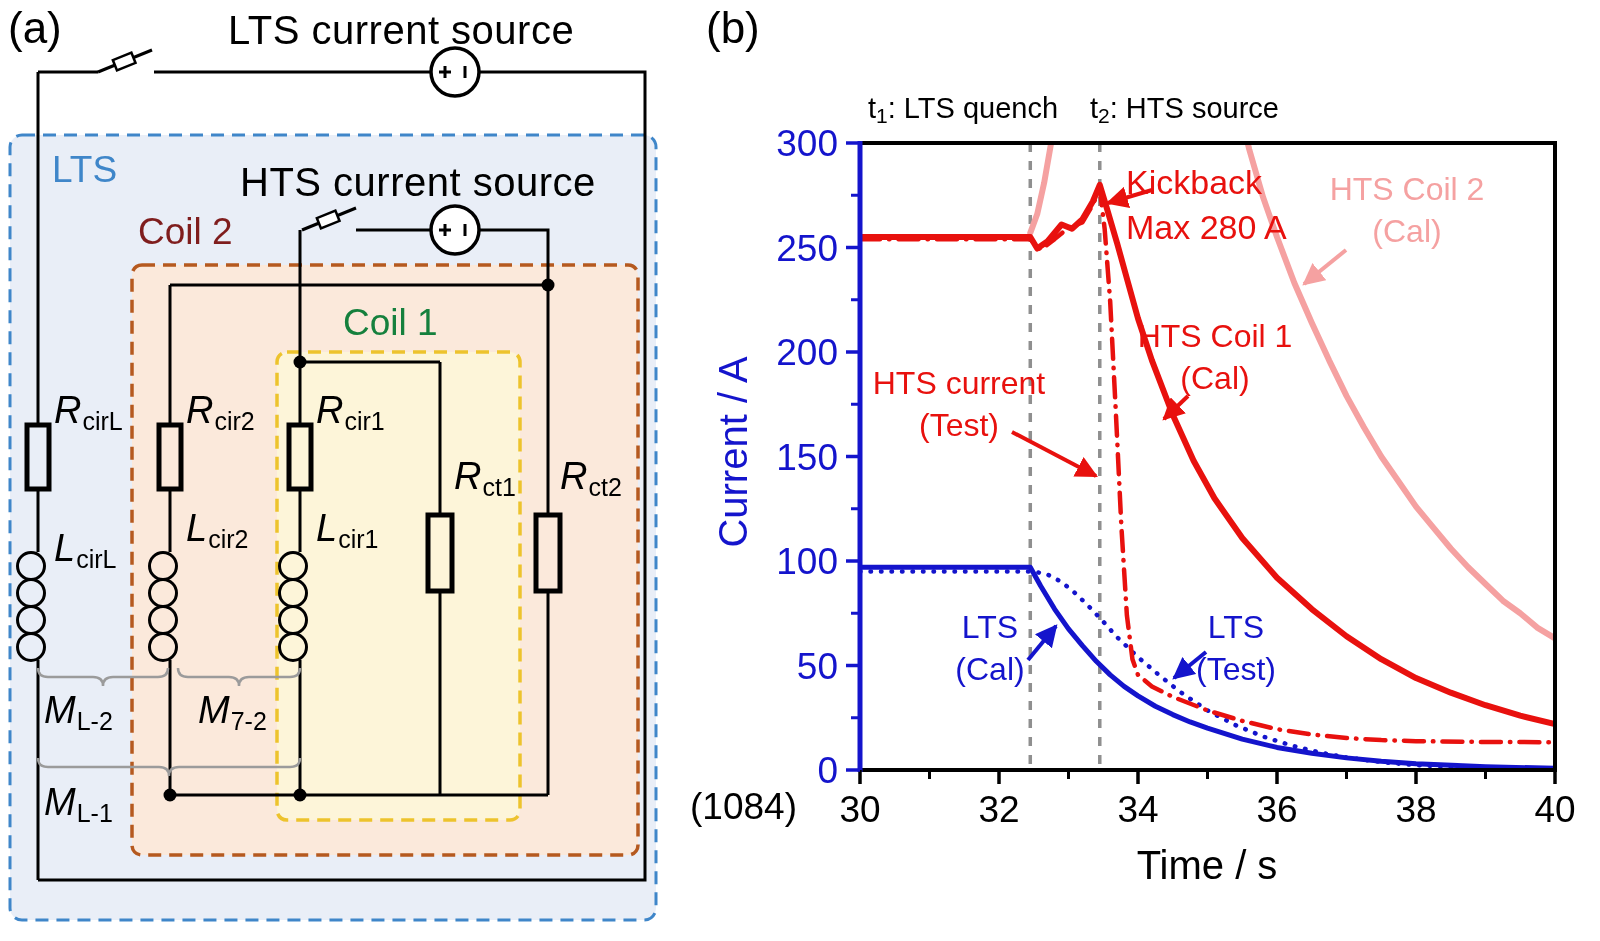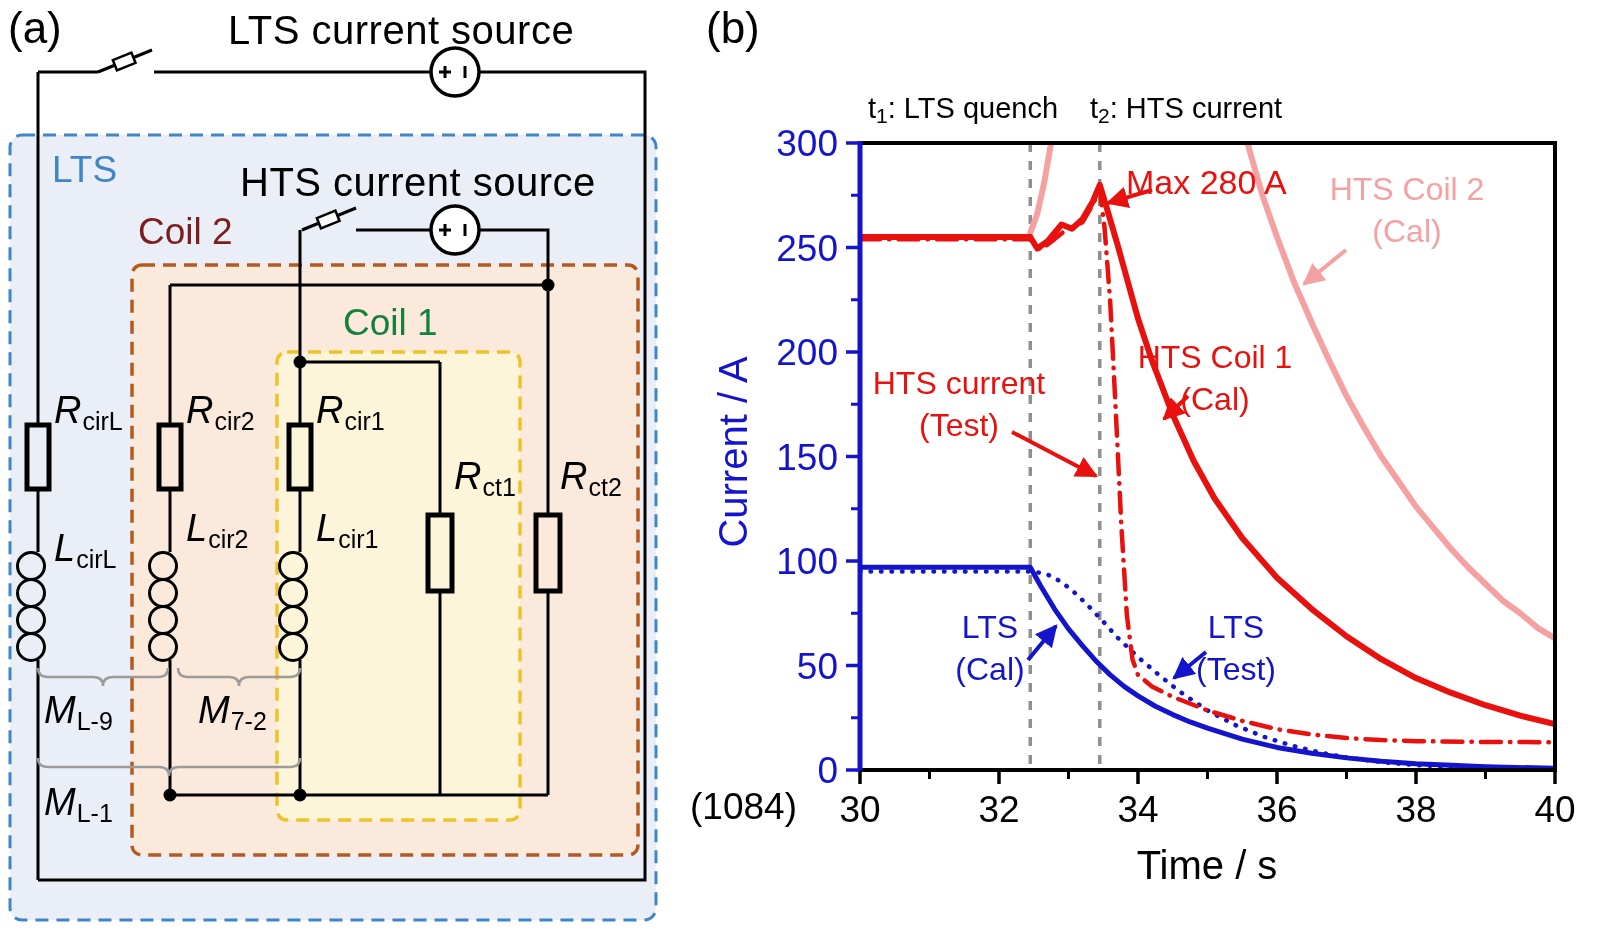--- a/index.html
+++ b/index.html
@@ -135,21 +135,21 @@
 
   <div class="lbl comp" style="left:54px;top:390px"><span>R</span><sub>cirL</sub></div>
   <div class="lbl comp" style="left:186px;top:390px"><span>R</span><sub>cir2</sub></div>
   <div class="lbl comp" style="left:316px;top:390px"><span>R</span><sub>cir1</sub></div>
   <div class="lbl comp" style="left:454px;top:456px"><span>R</span><sub>ct1</sub></div>
   <div class="lbl comp" style="left:560px;top:456px"><span>R</span><sub>ct2</sub></div>
   <div class="lbl comp" style="left:54px;top:528px"><span>L</span><sub>cirL</sub></div>
   <div class="lbl comp" style="left:186px;top:508px"><span>L</span><sub>cir2</sub></div>
   <div class="lbl comp" style="left:316px;top:508px"><span>L</span><sub>cir1</sub></div>
 
-  <div class="lbl comp" style="left:44px;top:690px"><span>M</span><sub>L-9</sub></div>
+  <div class="lbl comp" style="left:44px;top:690px"><span>M</span><sub>L-2</sub></div>
   <div class="lbl comp" style="left:198px;top:690px"><span>M</span><sub>7-2</sub></div>
   <div class="lbl comp" style="left:44px;top:782px"><span>M</span><sub>L-1</sub></div>
 
   <svg id="chart-svg" class="layer" viewBox="0 0 1600 941">
     <defs>
       <clipPath id="plotclip">
           <rect x="860" y="143" width="695" height="627"></rect>
         </clipPath>
       <marker id="ah-red" viewBox="0 0 10 10" markerWidth="5.5" markerHeight="5.5" refX="9" refY="5" orient="auto">
           <path d="M0,0 L10,5 L0,10 Z"></path>
@@ -229,35 +229,36 @@
       <line class="arrow ar-blue" x1="1206" y1="652" x2="1174" y2="678" marker-end="url(#ah-blue)"></line>
     </g>
   </svg>
 
   <div class="lbl panel-tag" style="left:706px;top:4px">(b)</div>
 
   <div class="quench" style="left:868px;top:92px">
     <span>t</span><sub>1</sub><span>: LTS quench</span>
   </div>
   <div class="quench" style="left:1090px;top:92px">
-    <span>t</span><sub>2</sub><span>: HTS current</span>
+    <span>t</span><sub>2</sub><span>: HTS source</span>
   </div>
 
   <div class="ytitle ann-blue" style="left:733px;top:452px">Current / A</div>
   <div class="xtitle" style="left:1207px;top:843px">Time / s</div>
   <div class="corner" style="left:690px;top:786px">(1084)</div>
 
   <div class="ann ann-left ann-red kick" style="left:1126px;top:160px">
+    <div>Kickback</div>
     <div>Max 280 A</div>
   </div>
   <div class="ann ann-pink" style="left:1302px;top:168px;width:210px">
     <div>HTS Coil 2</div>
     <div>(Cal)</div>
   </div>
-  <div class="ann ann-red" style="left:1112px;top:336px;width:206px">
+  <div class="ann ann-red" style="left:1112px;top:315px;width:206px">
     <div>HTS Coil 1</div>
     <div>(Cal)</div>
   </div>
   <div class="ann ann-red" style="left:858px;top:362px;width:202px">
     <div>HTS current</div>
     <div>(Test)</div>
   </div>
   <div class="ann ann-blue" style="left:920px;top:606px;width:140px">
     <div>LTS</div>
     <div>(Cal)</div>

